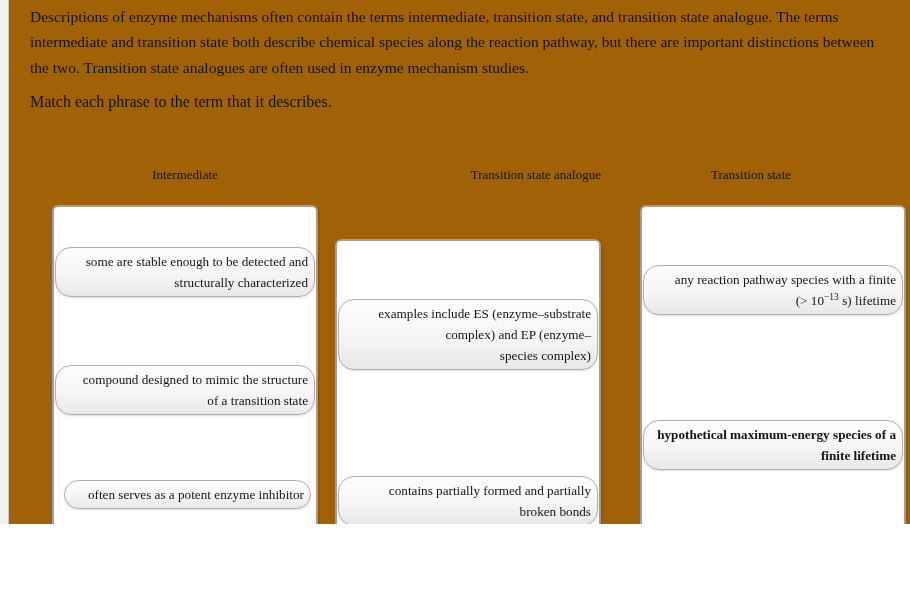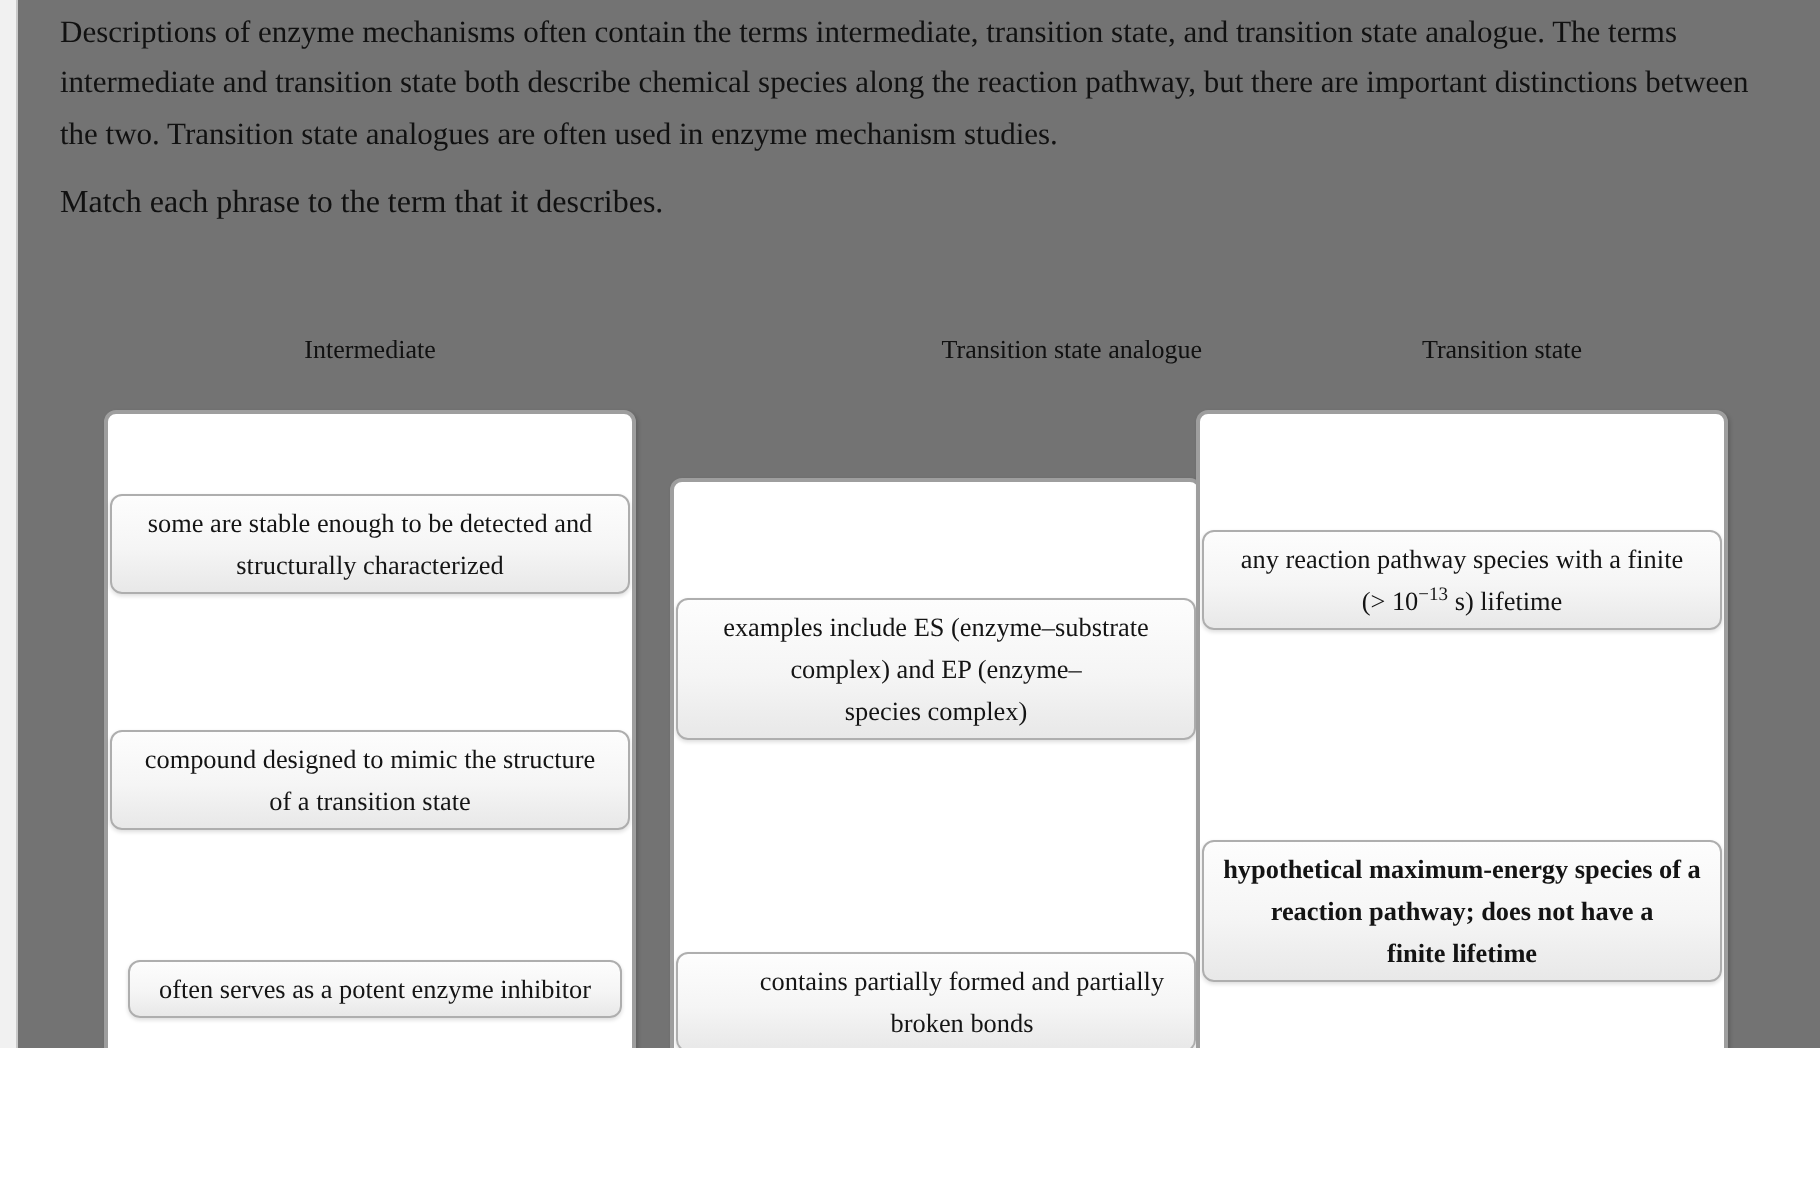--- a/index.html
+++ b/index.html
@@ -1,21 +1,21 @@
 <!DOCTYPE html>
 <html><head>
 <meta charset="utf-8">
 <style>
   html, body { margin: 0; padding: 0; background: #ffffff; }
   .stage {
     position: relative;
     width: 910px;
     height: 524px;
     overflow: hidden;
-    background: #737373;
+    background: #a16207;
     font-family: "Liberation Serif", "DejaVu Serif", serif;
     color: #111111;
   }
   .left-rail {
     position: absolute;
     left: 0; top: 0;
     width: 8px; height: 592px;
     background: #f1f1f1;
     border-right: 1px solid #c9c9c9;
   }
@@ -49,31 +49,31 @@
     width: 266px;
     height: 346px;
     box-sizing: border-box;
     border: 2px solid #9e9e9e;
     border-radius: 6px;
     background: #ffffff;
     box-shadow: 1px 1px 2px rgba(0,0,0,0.18);
   }
   .drop-box.c1 { left: 52px; }
   .drop-box.c2 { left: 335px; margin-top: 34px; }
-  .drop-box.c3 { left: 598px; }
+  .drop-box.c3 { left: 640px; }
   .card {
     position: absolute;
     box-sizing: border-box;
     border: 1px solid #aeaeae;
-    border-radius: 6px;
+    border-radius: 16px;
     background: linear-gradient(180deg, #fdfdfd 0%, #f5f5f5 55%, #e8e8e8 100%);
     box-shadow: 0 1px 2px rgba(0,0,0,0.14);
     font-size: 13.2px;
     line-height: 21px;
-    text-align: center;
+    text-align: right;
     padding: 3px 6px;
     color: #141414;
     cursor: move;
   }
   .card.full { left: 1px; right: 1px; }
   .card sup {
     font-size: 9.5px;
     line-height: 0;
     vertical-align: 5px;
   }
@@ -133,21 +133,20 @@
     </div>
   </div>
 
   <div class="drop-box c3">
     <div class="card full" style="top:58px;">
       <div>any reaction pathway species with a finite</div>
       <div><span>(&gt; 10</span><sup>−13</sup><span> s) lifetime</span></div>
     </div>
     <div class="card full" style="top:213px;font-weight:bold;">
       <div>hypothetical maximum-energy species of a</div>
-      <div>reaction pathway; does not have a</div>
       <div>finite lifetime</div>
     </div>
   </div>
 
   <div class="answer-bank-bar">
     <span class="answer-bank-label">Answer Bank</span>
   </div>
 
 </div>
 

